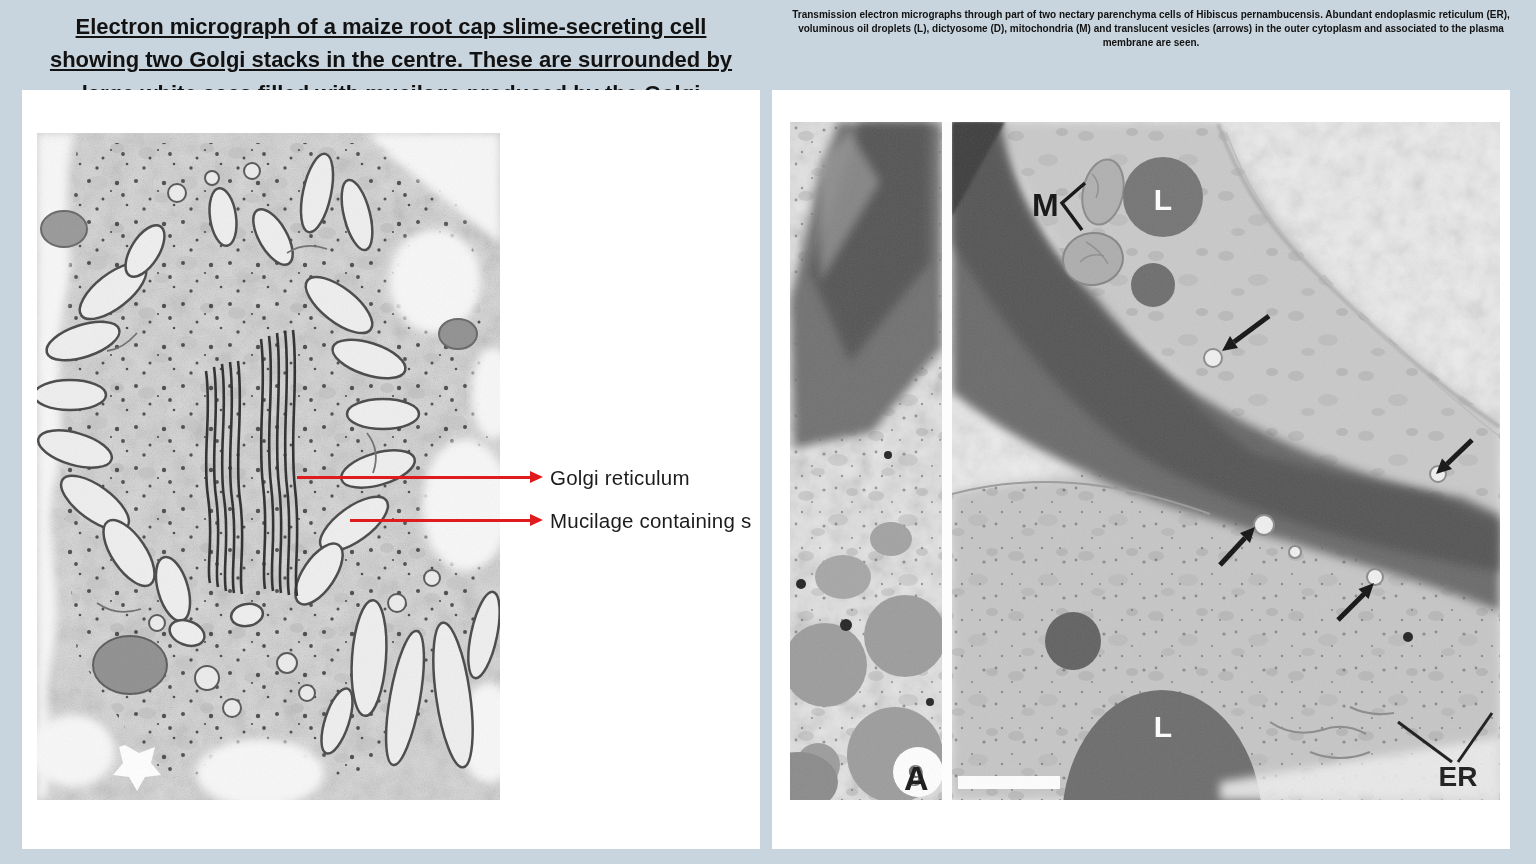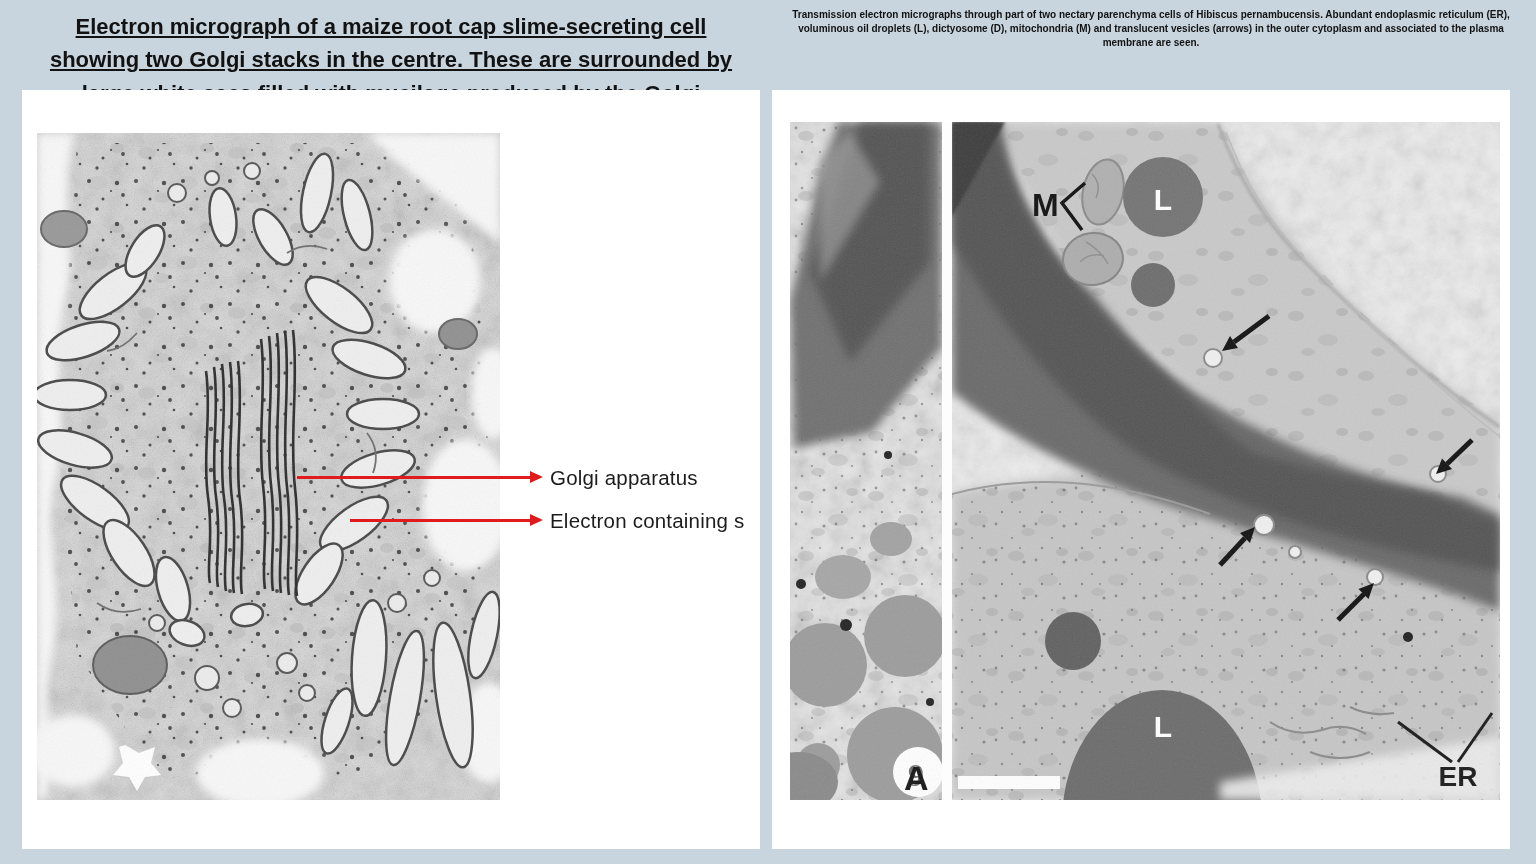--- a/index.html
+++ b/index.html
@@ -158,26 +158,26 @@
       <path d="M330,300 q14,18 6,40"></path>
         <path d="M100,200 q-14,16 -30,18"></path>
     </g>
 
     <rect x="0" y="0" width="463" height="667" filter="url(#lgrain)" opacity="0.12"></rect>
   </svg>
 
   <div class="ann-line" style="left:275px;top:386px;width:233px;">
     <span class="ann-head"></span>
   </div>
-  <div class="ann-label" style="left:528px;top:376px;">Golgi apparatus</div>
+  <div class="ann-label" style="left:528px;top:376px;">Golgi reticulum</div>
 
   <div class="ann-line" style="left:328px;top:429px;width:180px;">
     <span class="ann-head"></span>
   </div>
-  <div class="ann-label" style="left:528px;top:419px;">Electron containing s</div>
+  <div class="ann-label" style="left:528px;top:419px;">Mucilage containing s</div>
 </div>
 
 <div class="panel" id="right-panel">
 
   <svg class="micro" style="left:18px;top:32px;" width="710" height="678" viewBox="0 0 710 678">
     <defs>
       <filter id="rgrain">
           <feTurbulence type="fractalNoise" baseFrequency="0.9" numOctaves="2" stitchTiles="stitch"></feTurbulence>
           <feColorMatrix type="saturate" values="0"></feColorMatrix>
         </filter>

